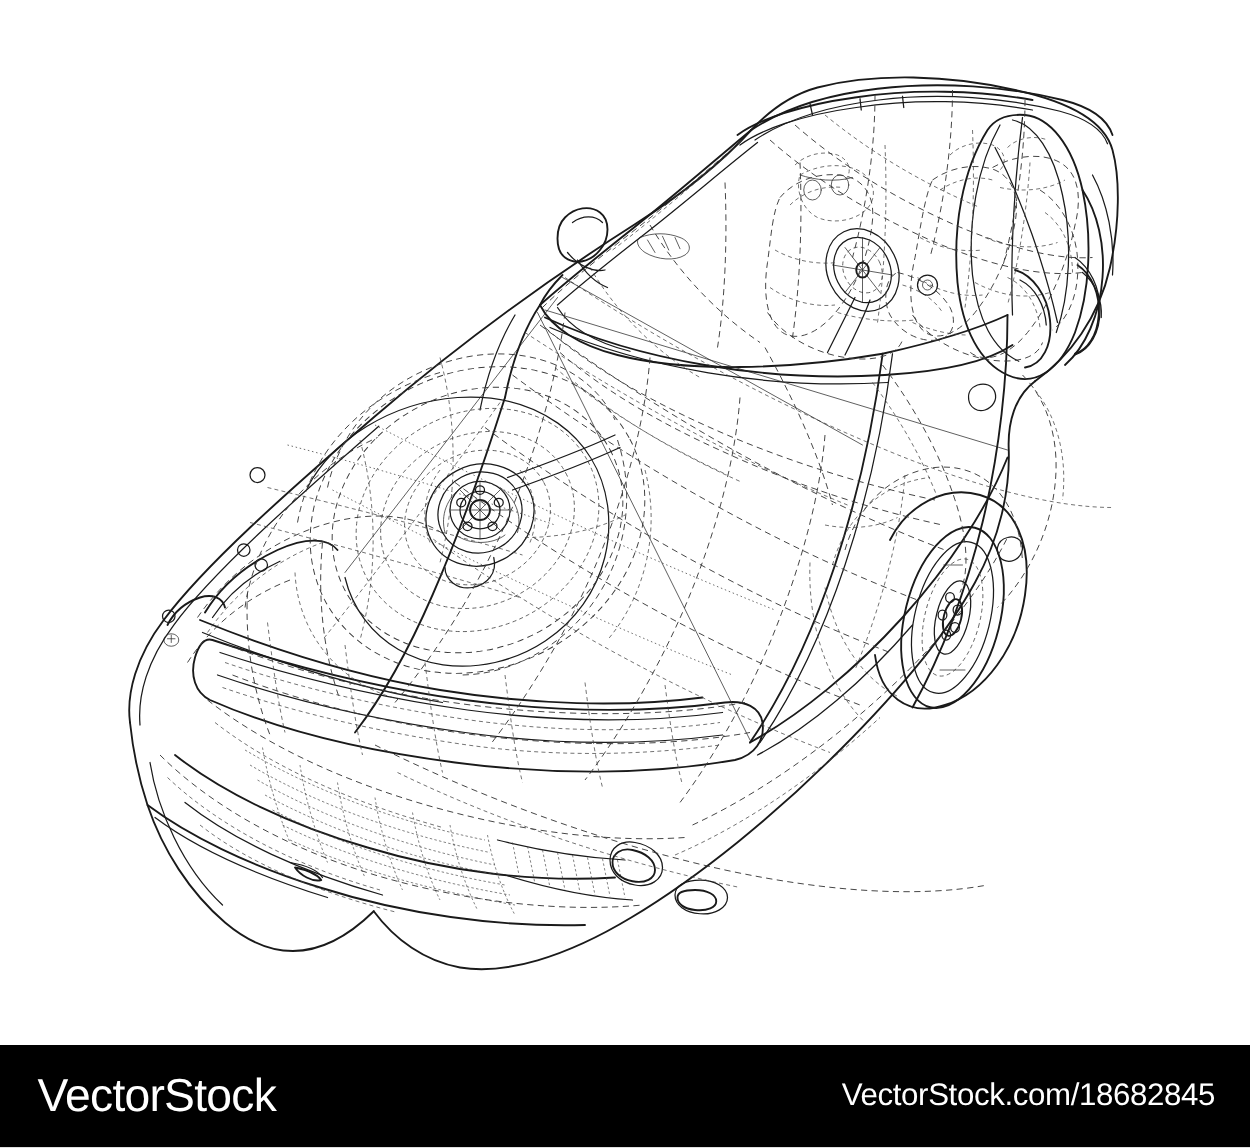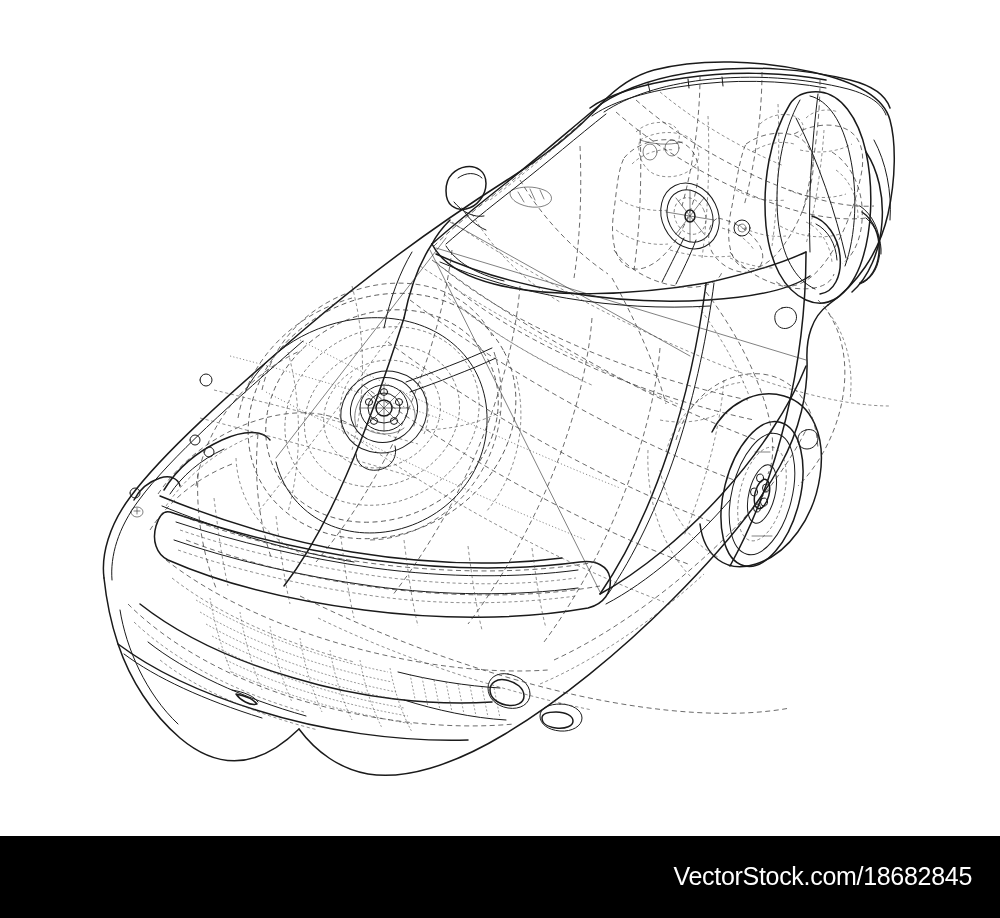--- a/index.html
+++ b/index.html
@@ -513,16 +513,17 @@
         <path class="hair" d="M450,222 L690,356"></path>
         <path class="hair" d="M436,248 L806,360"></path>
         <path class="hair" d="M430,250 L600,592"></path>
         <path class="hair" d="M446,238 L276,458"></path>
       </g>
 
     </svg>
   </div>
 
   <div id="watermark-bar">
+    <div id="brand-logo">VectorStock</div>
     <div id="brand-url">VectorStock.com/18682845</div>
   </div>
 
 </div>
 
 </body></html>

